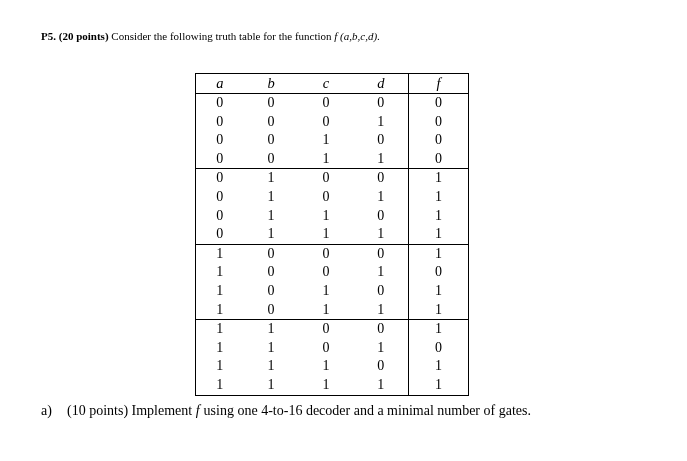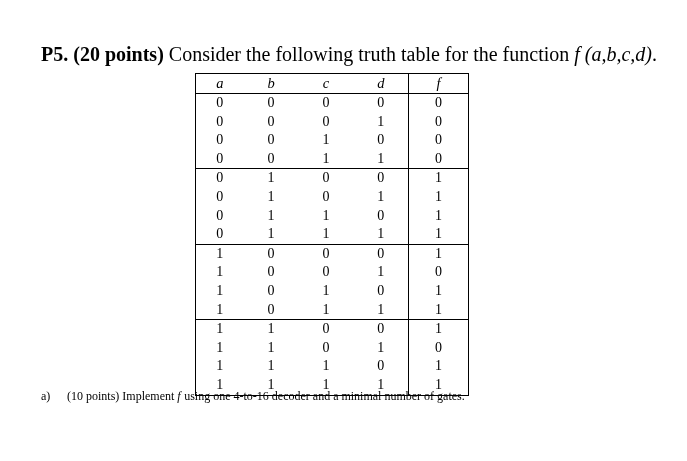--- a/index.html
+++ b/index.html
@@ -13,22 +13,22 @@
     position: relative;
     font-family: "Liberation Serif", "DejaVu Serif", serif;
     color: #000000;
     overflow: hidden;
   }
 
   
   #problem-statement {
     position: absolute;
     left: 41px;
-    top: 42px;
-    font-size: 20px;
+    top: 30px;
+    font-size: 11px;
     line-height: 1.2;
     white-space: nowrap;
   }
   #problem-statement .lead {
     font-weight: bold;
   }
   .mathvar {
     font-style: italic;
     font-family: "Liberation Serif", "DejaVu Serif", serif;
   }
@@ -86,22 +86,22 @@
   col.col-a { width: 48px; }
   col.col-b { width: 55px; }
   col.col-c { width: 55px; }
   col.col-d { width: 55px; }
   col.col-f { width: 60px; }
 
   
   #subquestions {
     position: absolute;
     left: 41px;
-    top: 388px;
-    font-size: 12px;
+    top: 401px;
+    font-size: 14px;
     line-height: 1.42;
   }
   .subq {
     white-space: nowrap;
     display: block;
   }
   .subq .marker {
     display: inline-block;
     width: 26px;
   }

